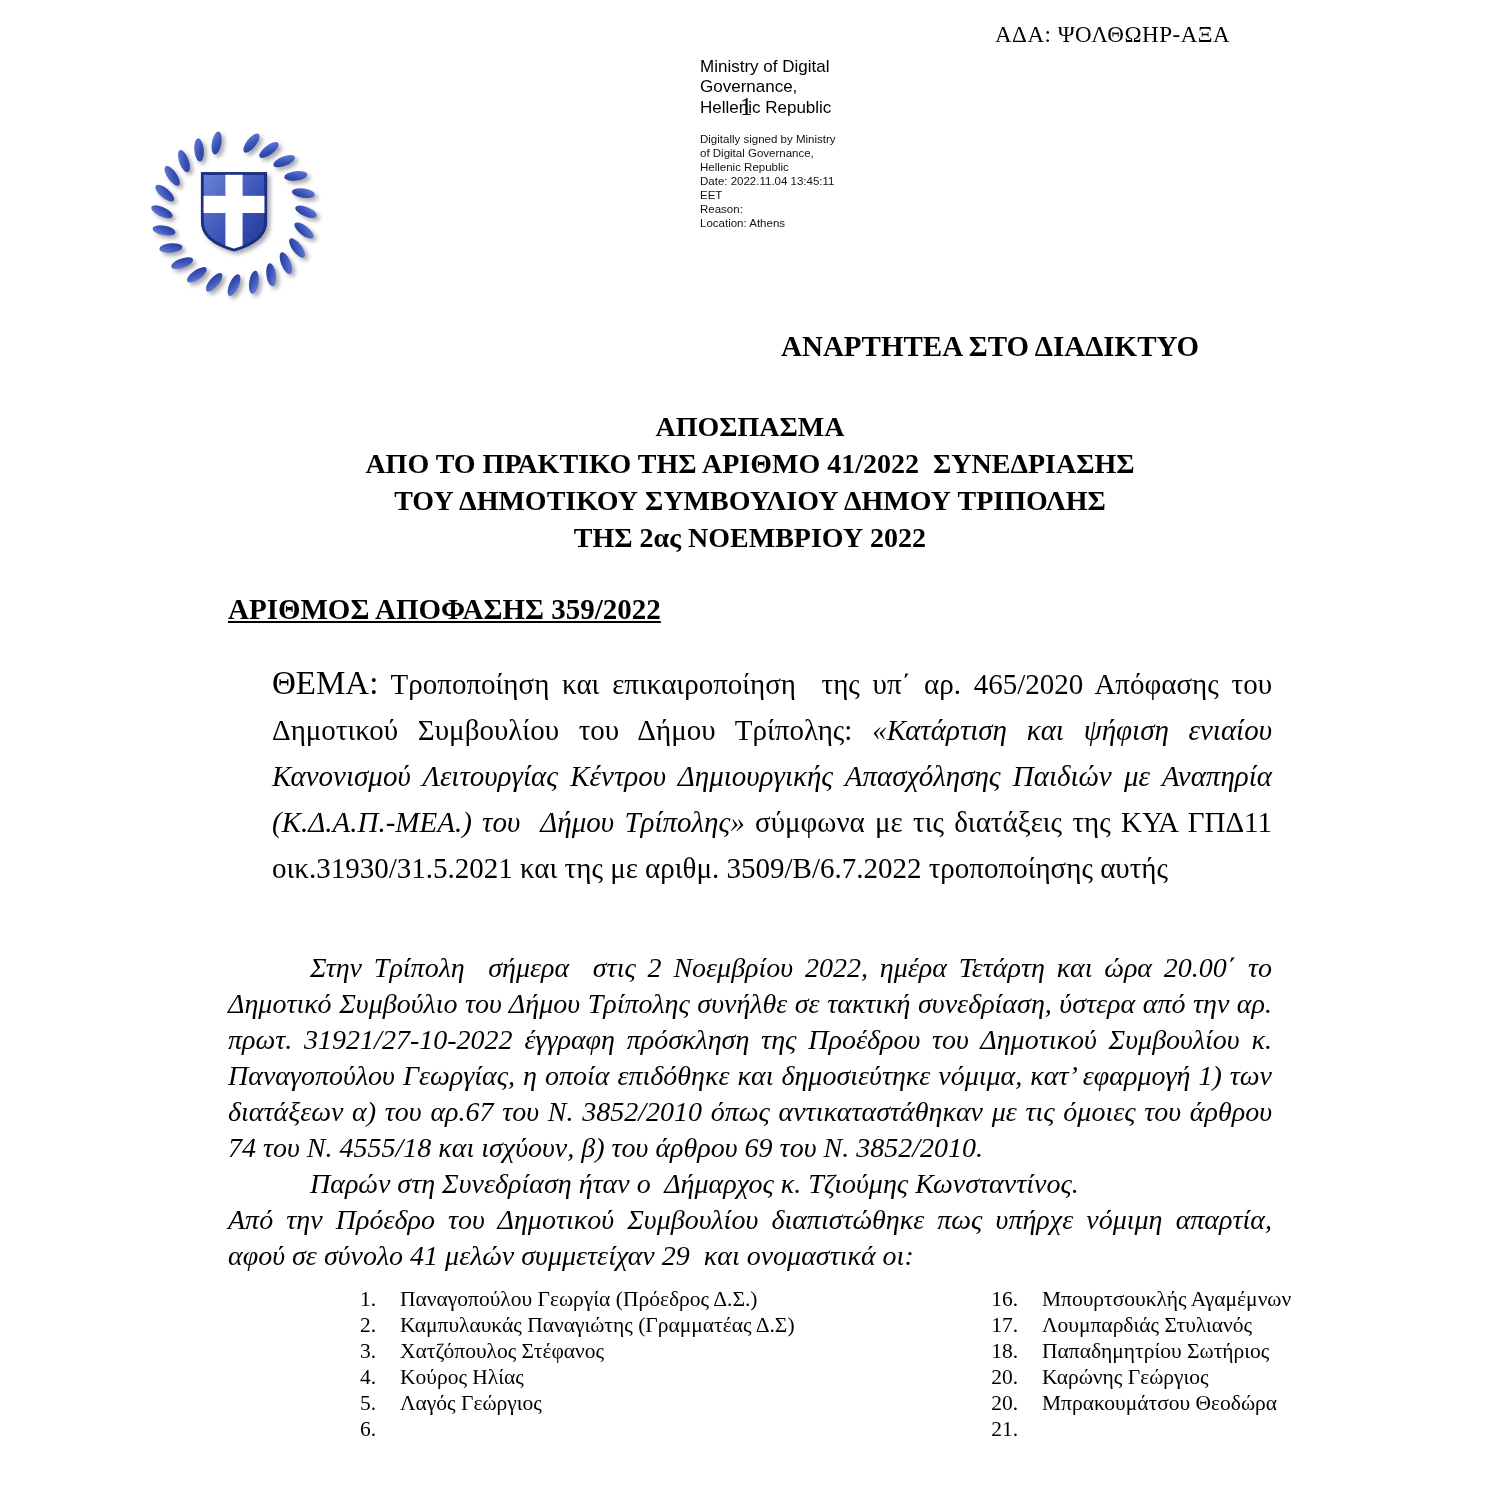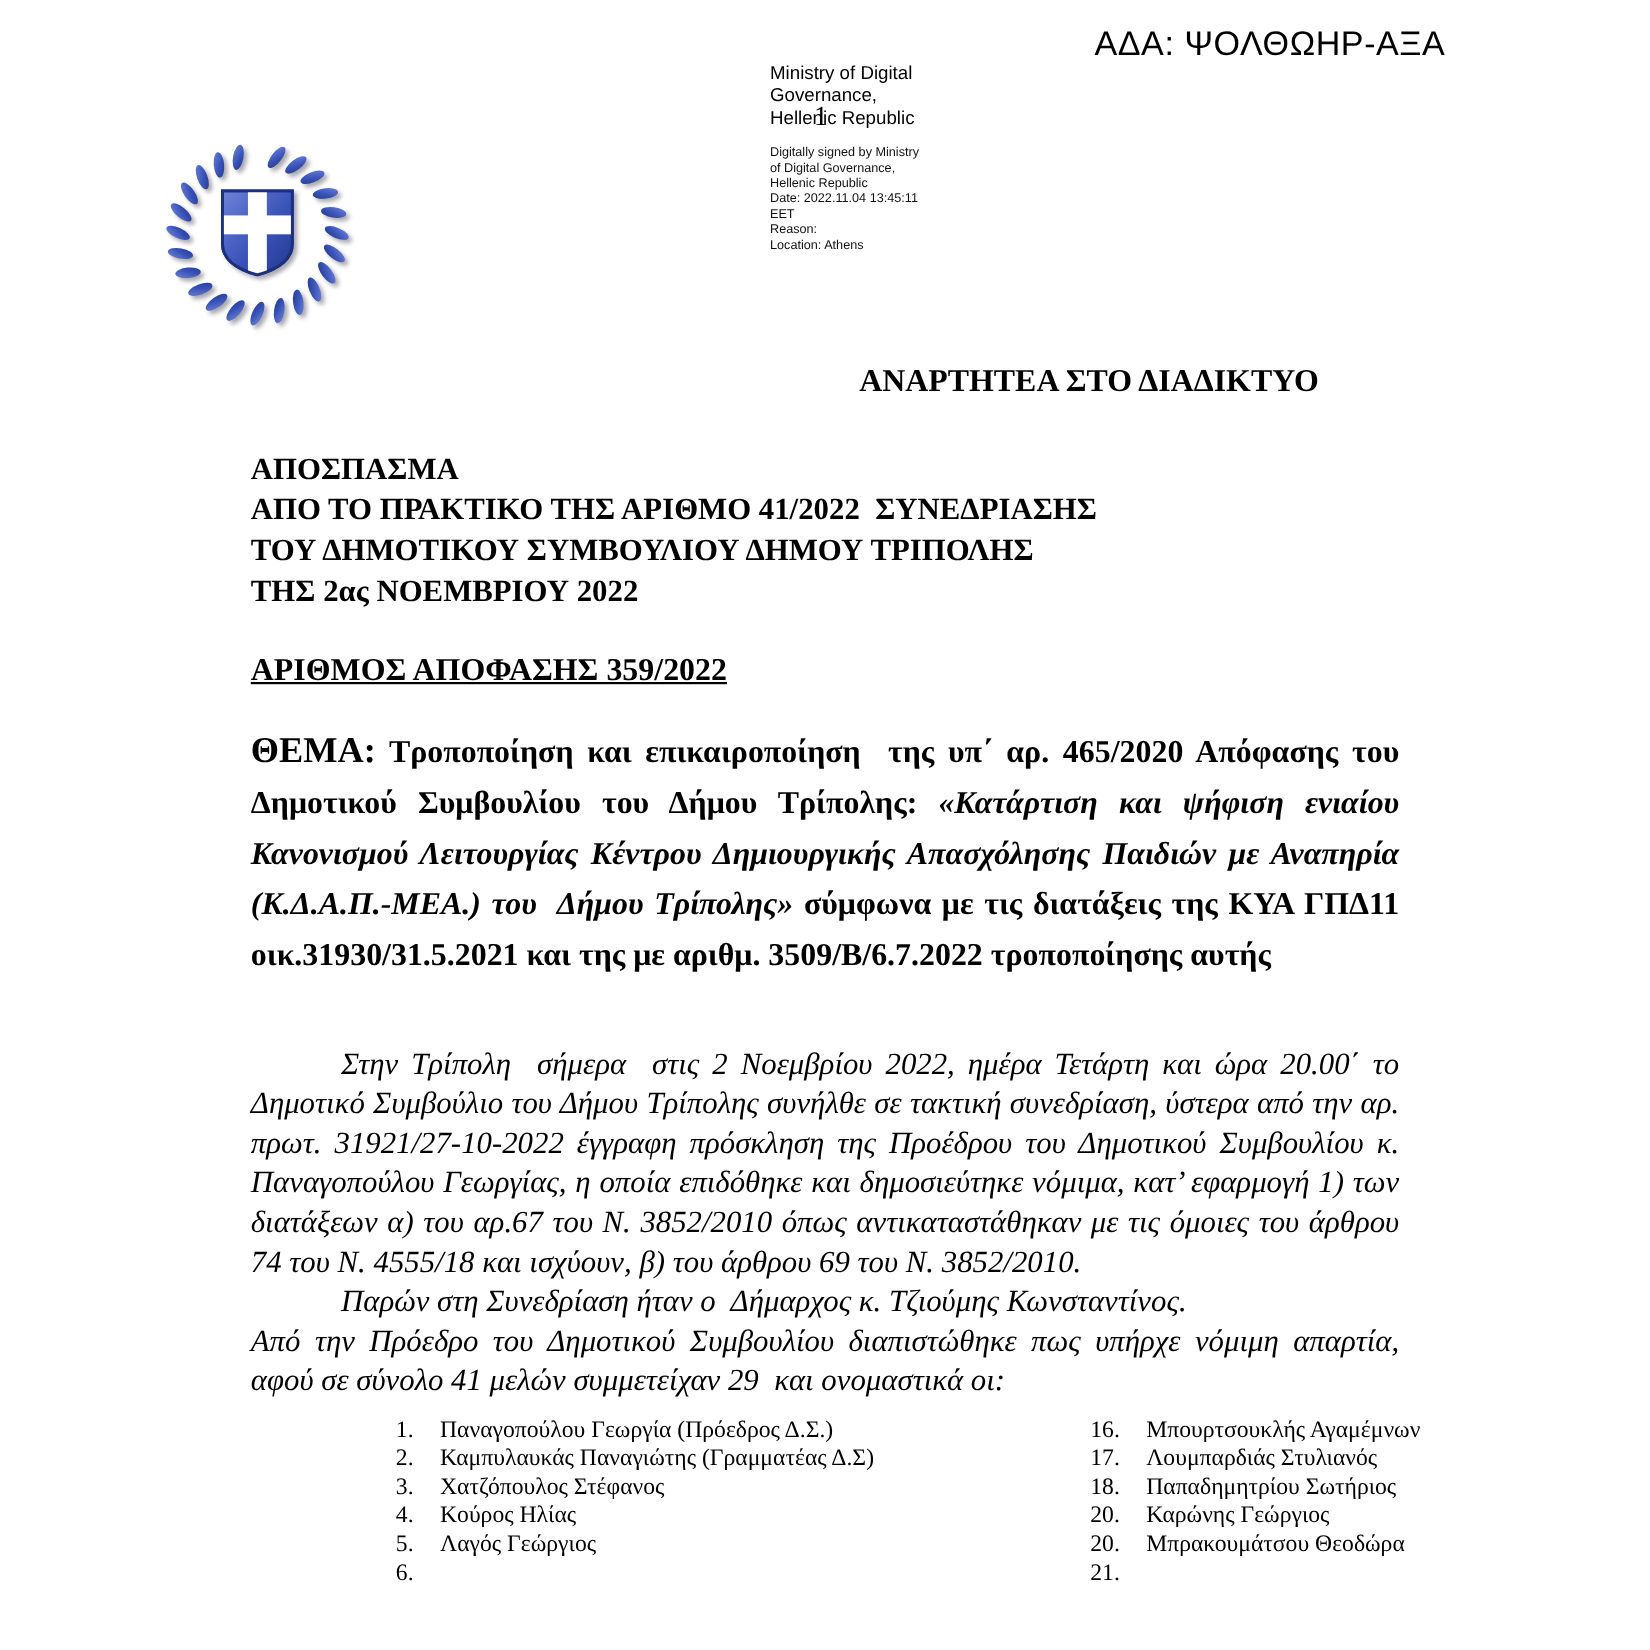--- a/index.html
+++ b/index.html
@@ -1,22 +1,22 @@
 <!DOCTYPE html>
 <html><head>
 <meta charset="utf-8">
 <style>
   * { margin:0; padding:0; box-sizing:border-box; }
   html, body { width:1500px; height:1500px; background:#ffffff; overflow:hidden; }
   body { font-family:"Liberation Serif", serif; color:#000; position:relative; }
 
   .ada {
     position:absolute; top:22px; left:995px;
-    font-family:Liberation Sans, sans-serif;
-    font-size:31px; letter-spacing:0.5px;
+    font-family:Liberation Serif, serif;
+    font-size:23px; letter-spacing:0.5px;
   }
 
   .sig-block {
     position:absolute; top:57px; left:700px;
     display:flex; gap:14px;
     font-family:"Liberation Sans", sans-serif;
     flex-direction:column;
   }
   .sig-name { font-size:17px; line-height:1.2; width:152px; white-space:pre-line; }
   .sig-details { font-size:11.5px; line-height:1.22; width:160px; white-space:pre-line; color:#111; }
@@ -24,32 +24,32 @@
 
   .emblem { position:absolute; top:122px; left:148px; filter:drop-shadow(3px 3px 2px rgba(60,60,80,0.45)); }
 
   .content { position:absolute; left:228px; top:330px; width:1044px; }
 
   .anartitea {
     font-weight:bold; font-size:29px; text-align:center;
     position:relative; left:240px; white-space:pre-wrap;
   }
   .head-block {
-    margin-top:46px; font-weight:bold;
+    margin-top:46px; text-align:center; font-weight:bold;
     font-size:28px; line-height:1.32;
   }
   .head-block div { white-space:pre-wrap; }
   .decision-no {
     margin-top:36px; text-align:left; font-weight:bold;
     font-size:29px; text-decoration:underline; white-space:pre-wrap;
   }
 
   .thema {
-    margin-top:34px; font-size:29px; font-weight:bold;
-    text-align:justify; line-height:46px; white-space:pre-wrap;
+    margin-top:34px; font-size:29px; font-weight:normal;
+    text-align:justify; line-height:46px; white-space:pre-wrap;margin-left:44px;
   }
   .thema .label { font-size:33px; }
   .thema .it { font-style:italic; }
 
   .bodytext { margin-top:59px; font-size:28px; line-height:36px; text-align:justify; }
   .bodytext p { white-space:pre-wrap;font-style:italic; }
   .p1, .p2 { text-indent:82px; }
 
   .attendees {
     margin-top:12px; position:relative; height:200px;

